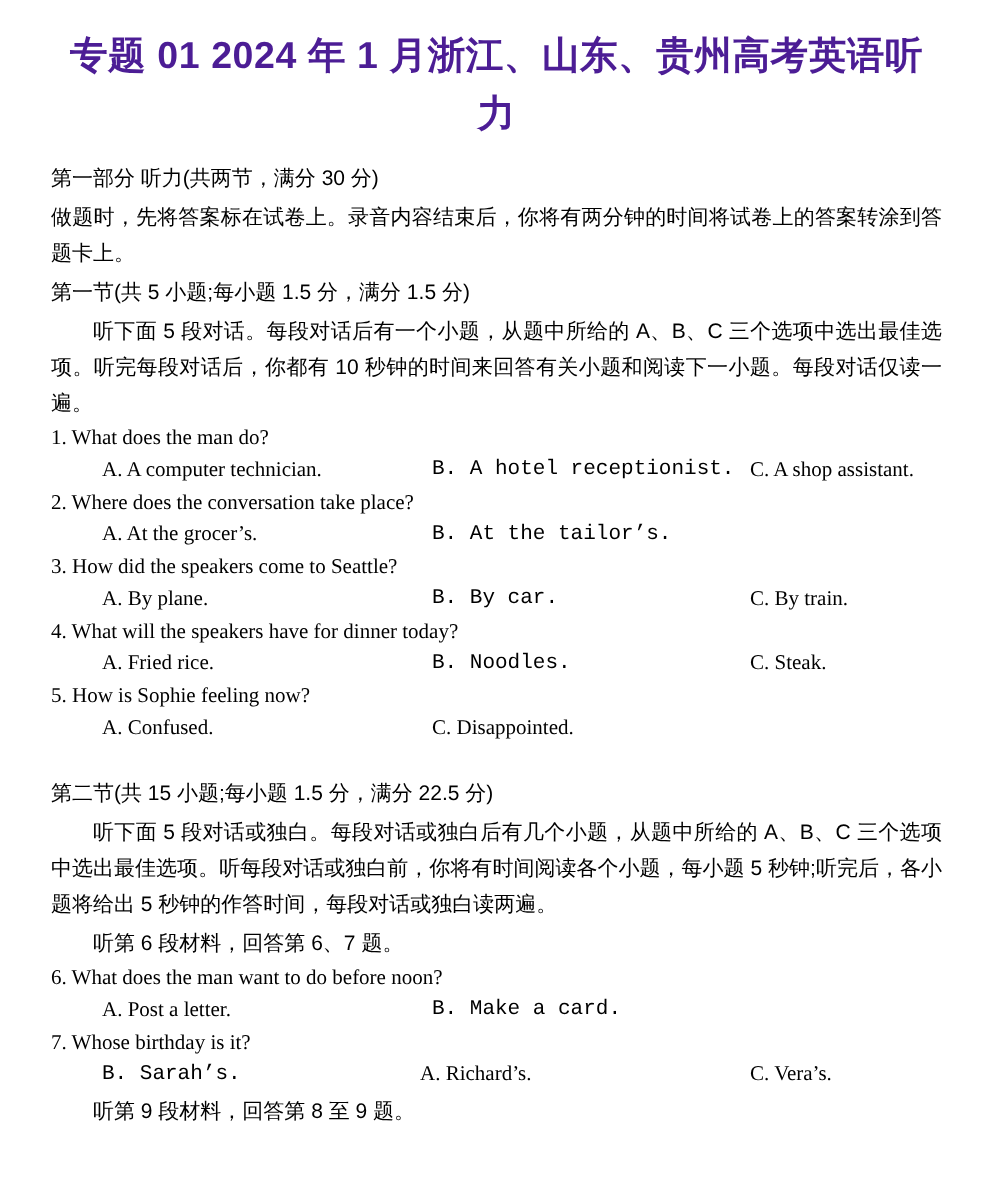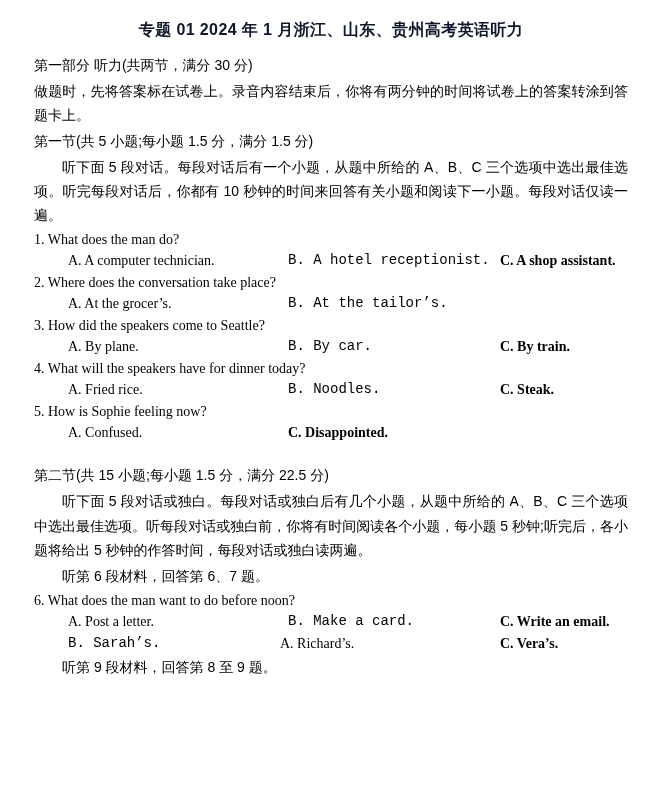--- a/index.html
+++ b/index.html
@@ -16,23 +16,23 @@
   }
   .page {
     width: 662px;
     height: 787px;
     box-sizing: border-box;
     padding: 18px 34px 0 34px;
     position: relative;
   }
   .doc-title {
     text-align: center;
-    color: #0f172a;
+    color: #4c1d95;
     font-weight: bold;
-    font-size: 16px;
+    font-size: 25px;
     line-height: 1.55;
     letter-spacing: 0.4px;
     font-family: "Liberation Sans", "DejaVu Sans", sans-serif;
     margin: 0 0 10px 0;
   }
   .doc-title .line {
     display: block;
   }
   .para {
     font-size: 14px;
@@ -55,21 +55,21 @@
     margin: 0 0 1px 0;
     display: flex;
     padding-left: 34px;
     box-sizing: border-box;
   }
   .opts .opt {
     display: block;
   }
   .opts .opt.a { width: 220px; }
   .opts .opt.b { width: 212px; font-family: Liberation Mono, monospace; }
-  .opts .opt.c { width: auto; font-weight: bold; }
+  .opts .opt.c { width: auto; }
   .cn {
     font-family: "Liberation Sans", "DejaVu Sans", sans-serif;
   }
 </style>
 </head>
 <body>
 
 <div class="page">
 
   <h1 class="doc-title">
@@ -126,23 +126,23 @@
   <p class="para indent cn">听下面 5 段对话或独白。每段对话或独白后有几个小题，从题中所给的 A、B、C 三个选项中选出最佳选项。听每段对话或独白前，你将有时间阅读各个小题，每小题 5 秒钟;听完后，各小题将给出 5 秒钟的作答时间，每段对话或独白读两遍。</p>
 
   <p class="para indent cn">听第 6 段材料，回答第 6、7 题。</p>
 
   <div>
 
     <p class="qline">6. What does the man want to do before noon?</p>
     <div class="opts">
       <span class="opt a">A. Post a letter.</span>
       <span class="opt b">B. Make a card.</span>
-      <span class="opt c">C. Write an email.</span>
     </div>
 
+    <p class="qline">7. Whose birthday is it?</p>
     <div class="opts">
       <span class="opt b">B. Sarah’s.</span>
       <span class="opt a">A. Richard’s.</span>
       <span class="opt c">C. Vera’s.</span>
     </div>
 
   </div>
 
   <p class="para indent cn">听第 9 段材料，回答第 8 至 9 题。</p>
 

